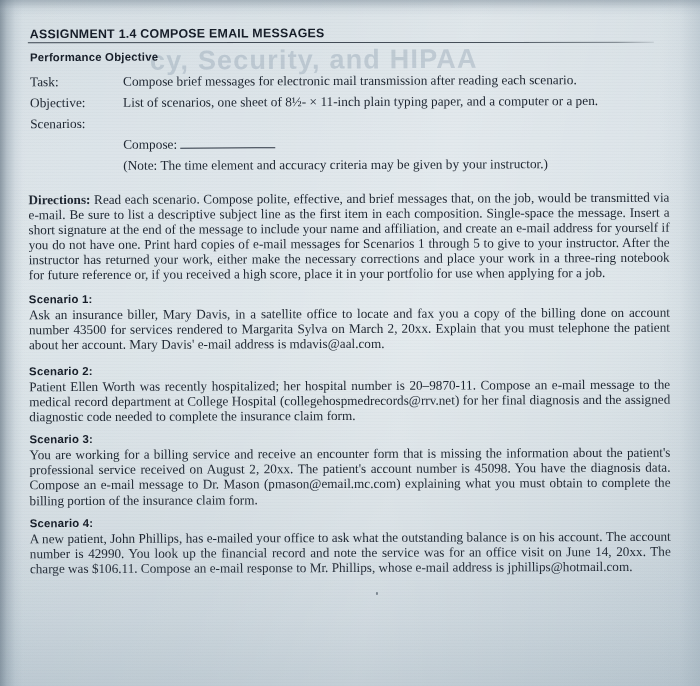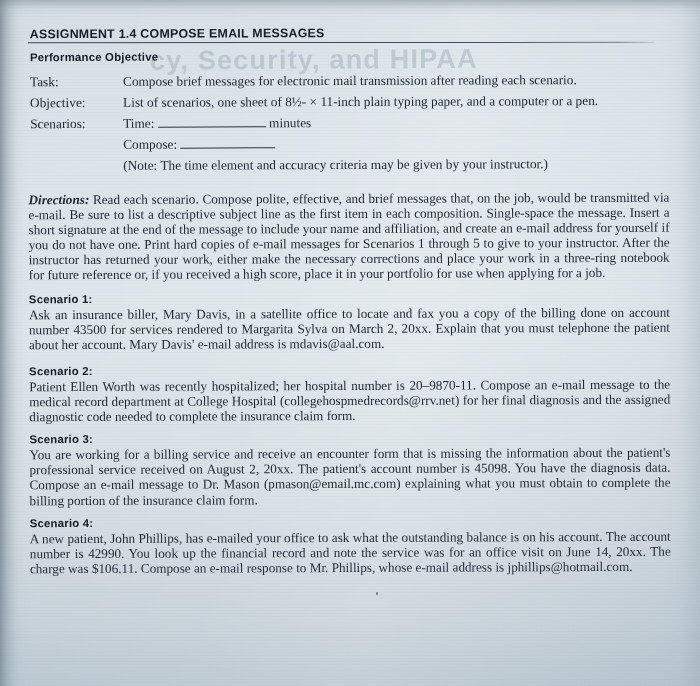--- a/index.html
+++ b/index.html
@@ -190,21 +190,20 @@
     left: 29px;
     top: 191px;
     width: 641px;
     font-size: 13.2px;
     line-height: 15.0px;
     text-align: justify;
     text-justify: inter-word;
   }
   .directions b {
     font-weight: bold;
-    font-style: italic;
   }
 
   .scenario {
     position: absolute;
     left: 29px;
     width: 641px;
   }
   .scenario-head {
     font-family: "Liberation Sans", sans-serif;
     font-size: 11.4px;
@@ -271,25 +270,20 @@
         <span class="def-value">Compose brief messages for electronic mail transmission after reading each scenario.</span>
       </div>
 
       <div class="def-row">
         <span class="def-label">Objective:</span>
         <span class="def-value">List of scenarios, one sheet of 8½- × 11-inch plain typing paper, and a computer or a pen.</span>
       </div>
 
       <div class="def-row">
         <span class="def-label">Scenarios:</span>
-        <span class="def-sub">
-          <span>Time:</span>
-          <span class="blank-line blank-time"></span>
-          <span>minutes</span>
-        </span>
       </div>
 
       <div class="def-row">
         <span class="def-sub">
           <span>Compose:</span>
           <span class="blank-line blank-acc"></span>
         </span>
       </div>
 
       <div class="def-row">

